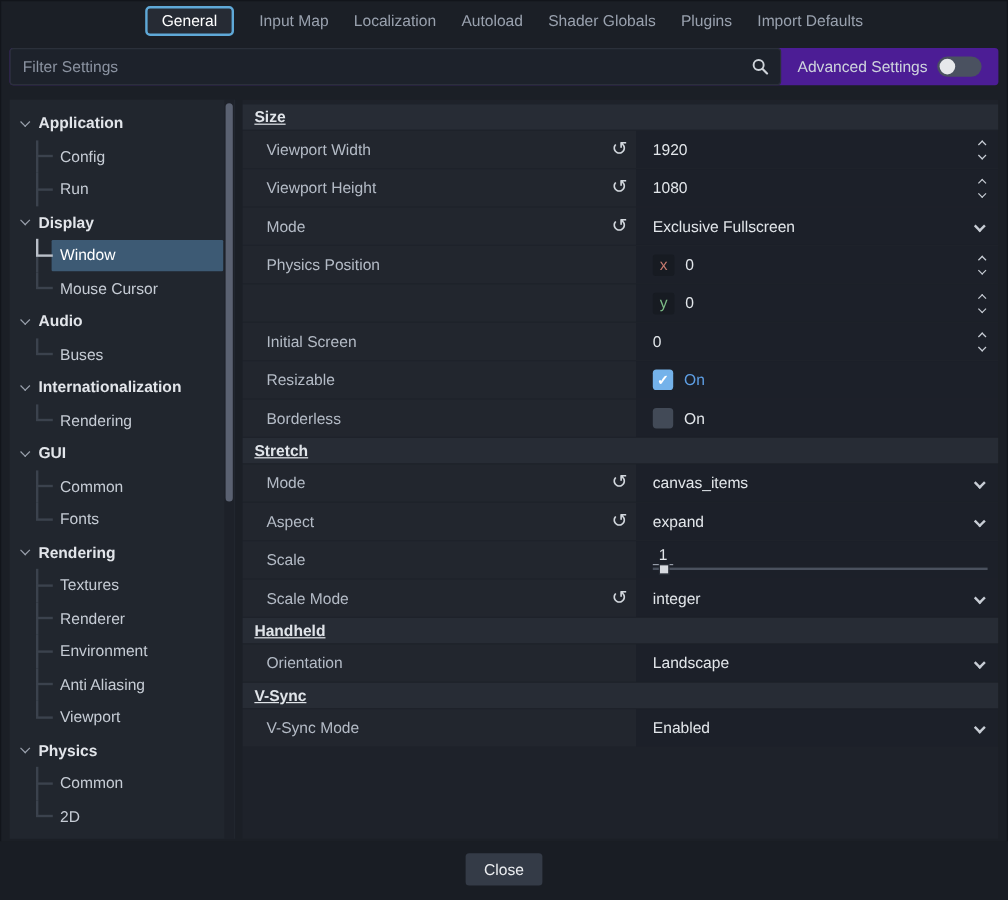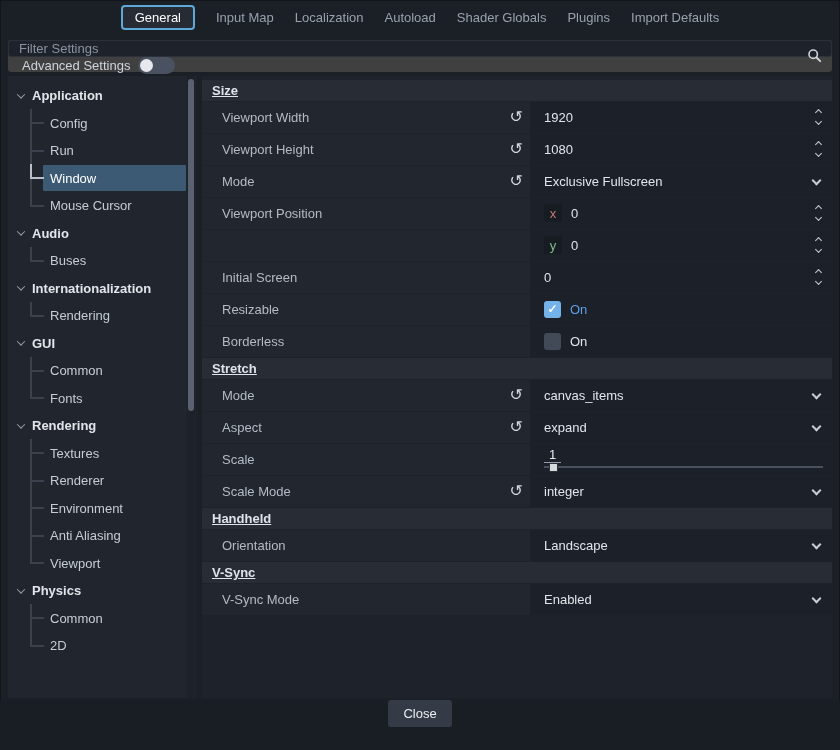--- a/index.html
+++ b/index.html
@@ -6,21 +6,21 @@
   html,body { width:840px; height:750px; }
   body { font-family:"Liberation Sans", sans-serif; font-size:13px; background:#1b1f26; color:#dfe3e8; overflow:hidden; }
   .app { width:840px; height:750px; background:#1b1f26; box-shadow: inset 0 0 0 1px #12151b; display:flex; flex-direction:column; }
 
   
   .tabbar { height:36px; display:flex; align-items:center; gap:21px; padding:0 8px;justify-content:center; }
   .tab { color:#99a1ae; padding:4px 0; cursor:default; white-space:nowrap; }
   .tab.selected { color:#ffffff; background:#262b34; border:2px solid #5fa9d8; border-radius:4px; padding:3px 12px; }
 
   
-  .filterbar { height:32px; margin:4px 8px 0 8px; background:#404040; border-radius:3px; display:flex; align-items:stretch;flex-direction:column; }
+  .filterbar { height:32px; margin:4px 8px 8px 8px; background:#4c1d95; border-radius:3px; display:flex; align-items:stretch; }
   .searchwrap { flex:1; position:relative; }
   .searchwrap input { width:100%; height:100%; background:#1d222b; border:1px solid #2b303a; border-radius:3px; color:#dfe3e8; padding:0 34px 0 10px; font-family:"Liberation Sans",sans-serif; font-size:13px; outline:none; }
   .searchwrap input::placeholder { color:#8b93a1; }
   .search-icon { position:absolute; right:10px; top:8px; }
   .advanced { display:flex; align-items:center; gap:8px; padding:0 14px; }
   .adv-label { color:#ced4dd; white-space:nowrap; }
   .toggle { width:37px; height:17px; border-radius:9px; background:#4a5160; position:relative; }
   .toggle .knob { position:absolute; left:2px; top:2px; width:13px; height:13px; border-radius:50%; background:#e6e8eb; }
 
   
@@ -62,21 +62,21 @@
   .axis-y { color:#7dbd87; }
   .cb { width:17px; height:17px; border-radius:3px; background:#424a57; display:flex; align-items:center; justify-content:center; margin-right:9px; font-size:12px; font-weight:bold; color:transparent; }
   .cb.checked { background:#74b2ea; color:#ffffff; }
   .on-blue { color:#5e9fe5; }
   .scale-val { border-bottom:1px solid #959ca8; padding:0 5px; transform:translateY(-4px); }
   .slider-track { position:absolute; left:14px; right:9px; bottom:7px; height:2px; background:#4a515e; }
   .slider-handle { position:absolute; left:20px; bottom:4px; width:7px; height:7px; background:#d7dadf; outline:1px solid #2a2f38; }
 
   
   .footer { height:50px; margin-top:2px; background:#191d24; display:flex; justify-content:center; align-items:flex-start; }
-  .close-btn { margin-top:0; background:#343b47; border:none; border-radius:3px; color:#eceef1; font-family:"Liberation Sans",sans-serif; font-size:13px; padding:6px 15px; cursor:default; }
+  .close-btn { margin-top:10px; background:#343b47; border:none; border-radius:3px; color:#eceef1; font-family:"Liberation Sans",sans-serif; font-size:13px; padding:6px 15px; cursor:default; }
 </style>
 </head>
 <body>
 
 <div class="app">
 
   <div class="tabbar" id="tabbar">
       <div class="tab selected">General</div>
       <div class="tab">Input Map</div>
       <div class="tab">Localization</div>
@@ -115,20 +115,24 @@
           <i class="vb"></i>
           <i class="hl"></i>
           <span class="tlabel">Config</span>
         </div>
         <div class="tree-item child">
           <i class="vt"></i>
           <i class="vb"></i>
           <i class="hl"></i>
           <span class="tlabel">Run</span>
         </div>
+        <div class="tree-item section">
+          <i class="tree-chev"></i>
+          <span class="tlabel">Display</span>
+        </div>
         <div class="tree-item child selected">
           <div class="sel-bg"></div>
           <i class="vt bright"></i>
           <i class="vb"></i>
           <i class="hl bright"></i>
           <span class="tlabel">Window</span>
         </div>
         <div class="tree-item child">
           <i class="vt"></i>
           <i class="hl"></i>
@@ -260,21 +264,21 @@
         </div>
         <div class="cell-edit">
           <span>Exclusive Fullscreen</span>
           <span class="dd"><i class="chev"></i></span>
         </div>
       </div>
 
 
       <div class="row">
         <div class="cell-label">
-          <span>Viewport Position</span>
+          <span>Physics Position</span>
         </div>
         <div class="cell-edit">
           <span class="axis-chip axis-x">x</span>
           <span>0</span>
           <span class="spin">
               <i class="chev up"></i>
               <i class="chev down"></i>
             </span>
         </div>
       </div>

